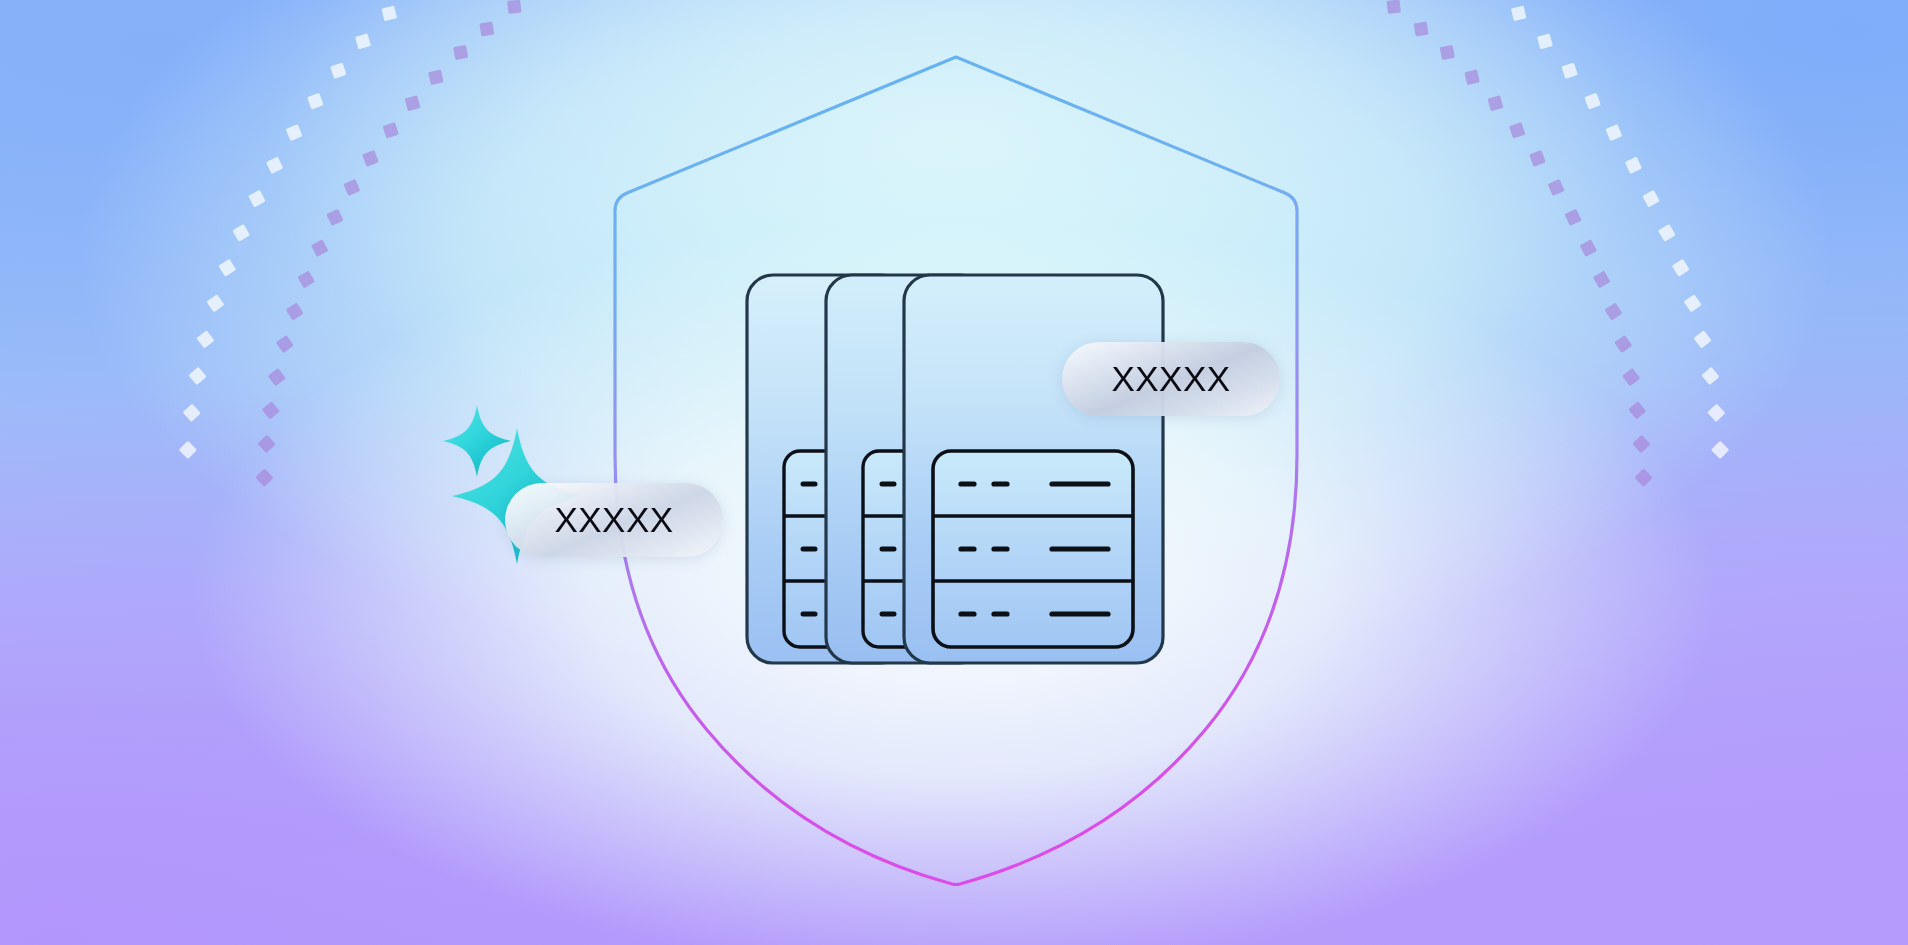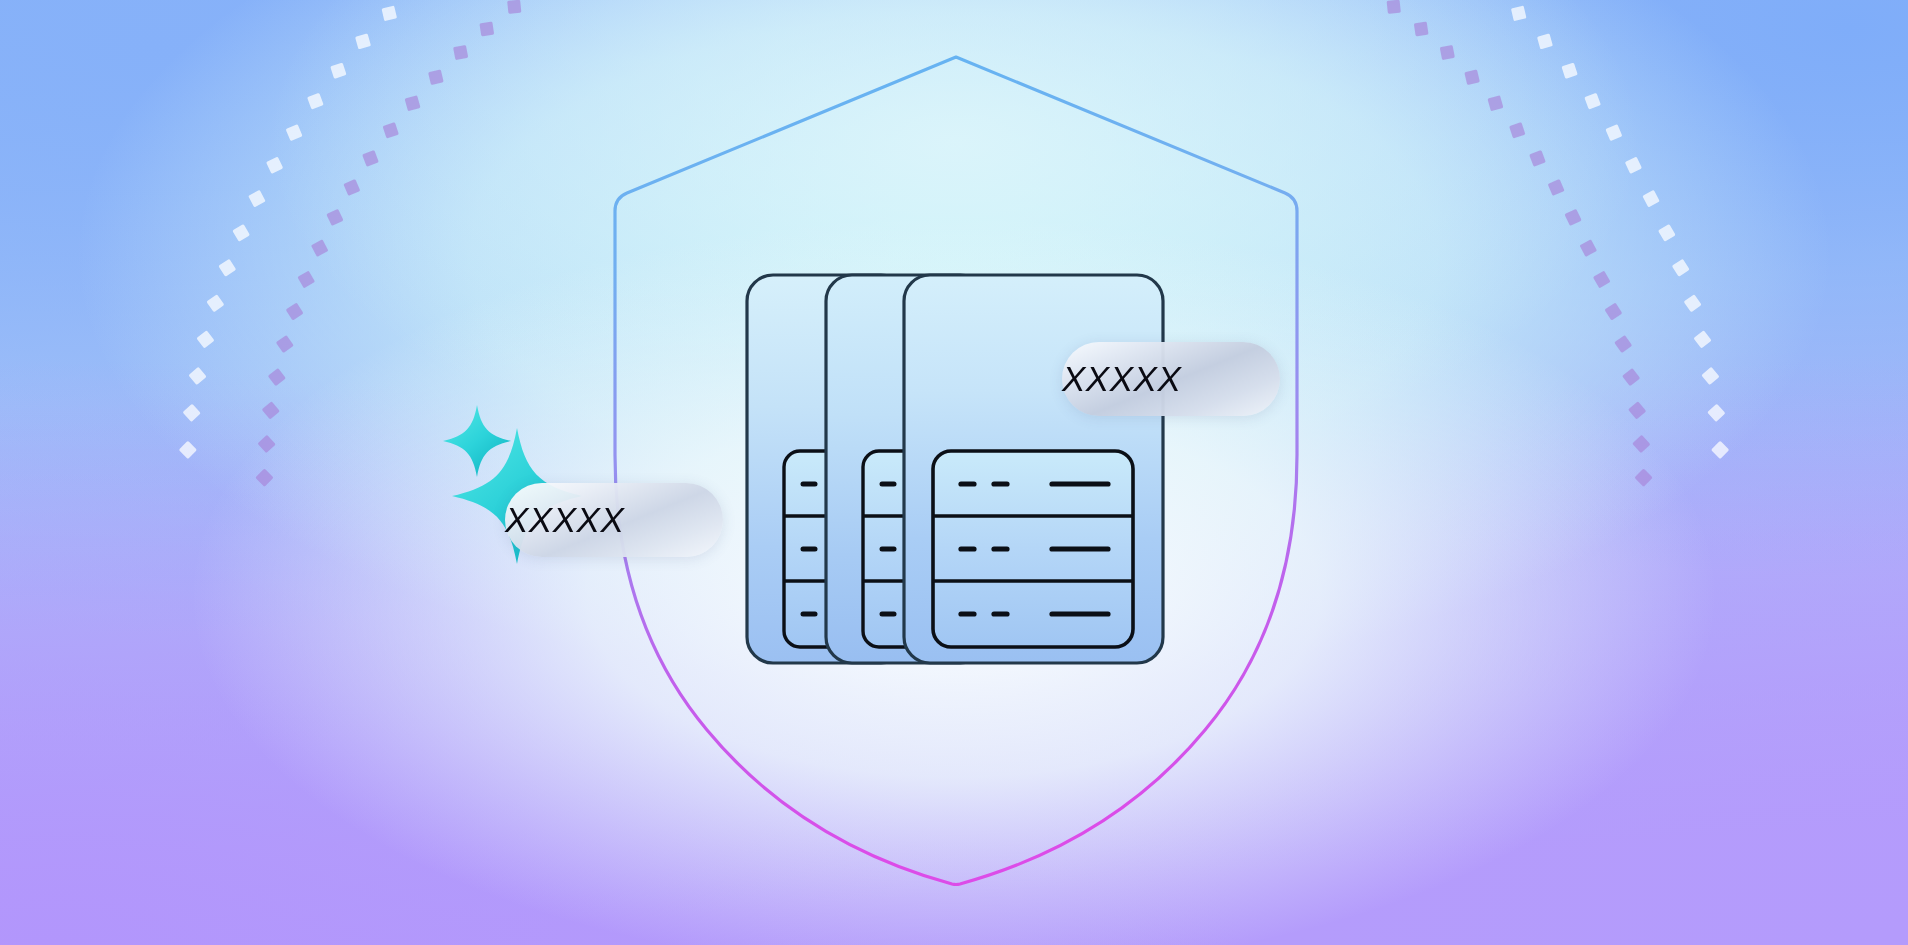--- a/index.html
+++ b/index.html
@@ -22,27 +22,27 @@
     left: 0;
     top: 0;
     width: 1908px;
     height: 945px;
     display: block;
   }
   .pill {
     position: absolute;
     display: flex;
     align-items: center;
+    justify-content: center;
     border-radius: 999px;
     color: #0a0a12;
     font-family: "Liberation Sans", sans-serif;
     letter-spacing: 0.5px;
     white-space: nowrap;
     user-select: none;
-    font-style: italic;
   }
   #pill-left {
     left: 505px;
     top: 483px;
     width: 218px;
     height: 74px;
     font-size: 35px;
     background:
       linear-gradient(158deg,
         rgba(255,255,255,0.93) 0%,

